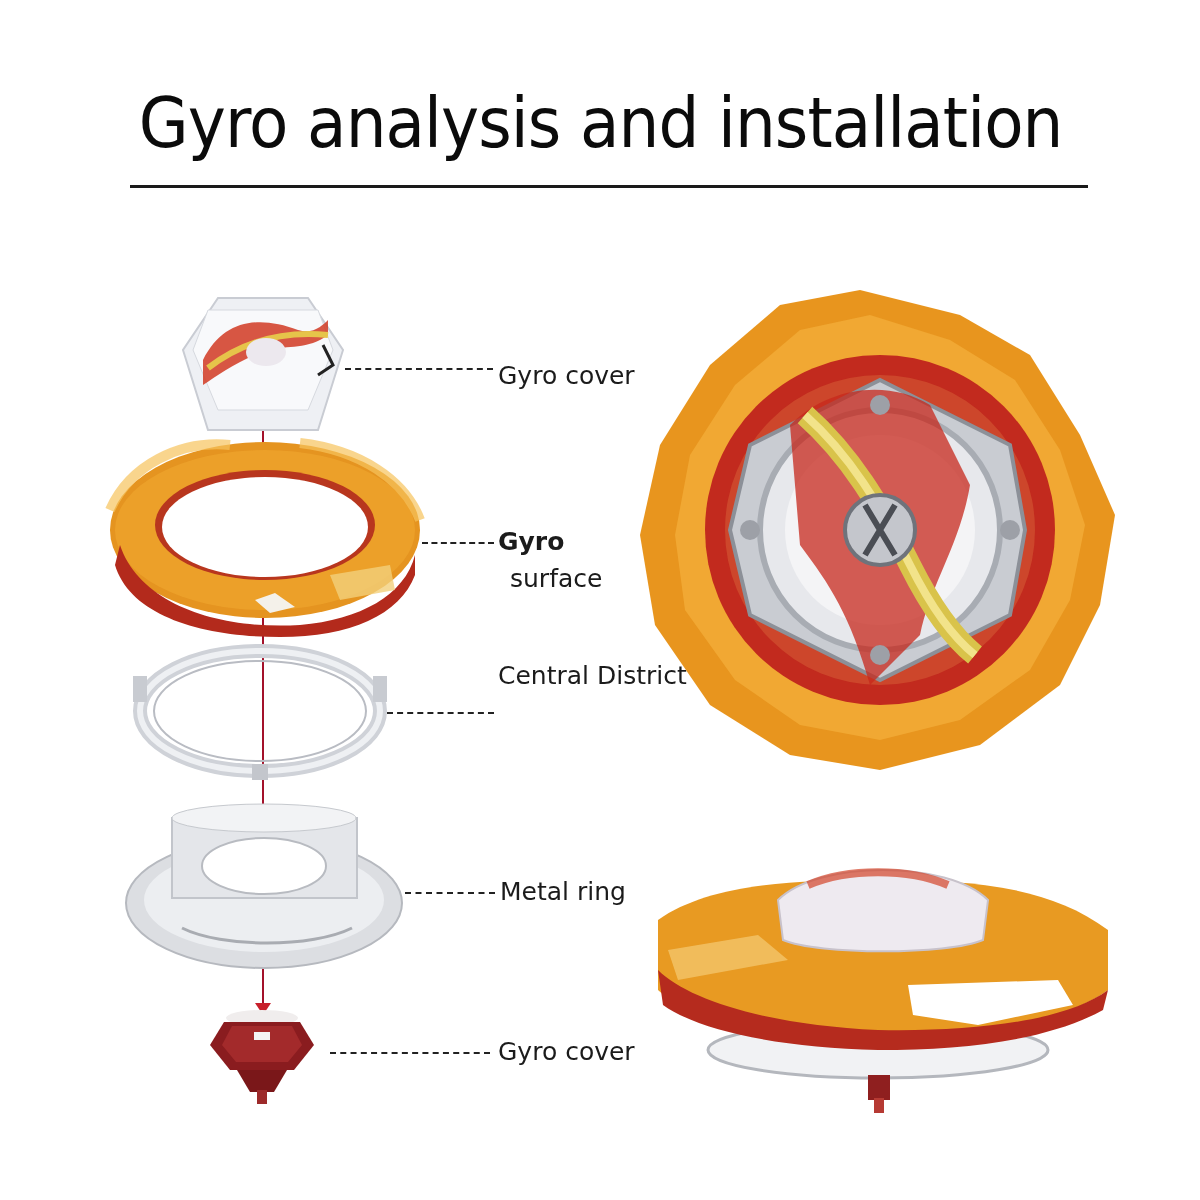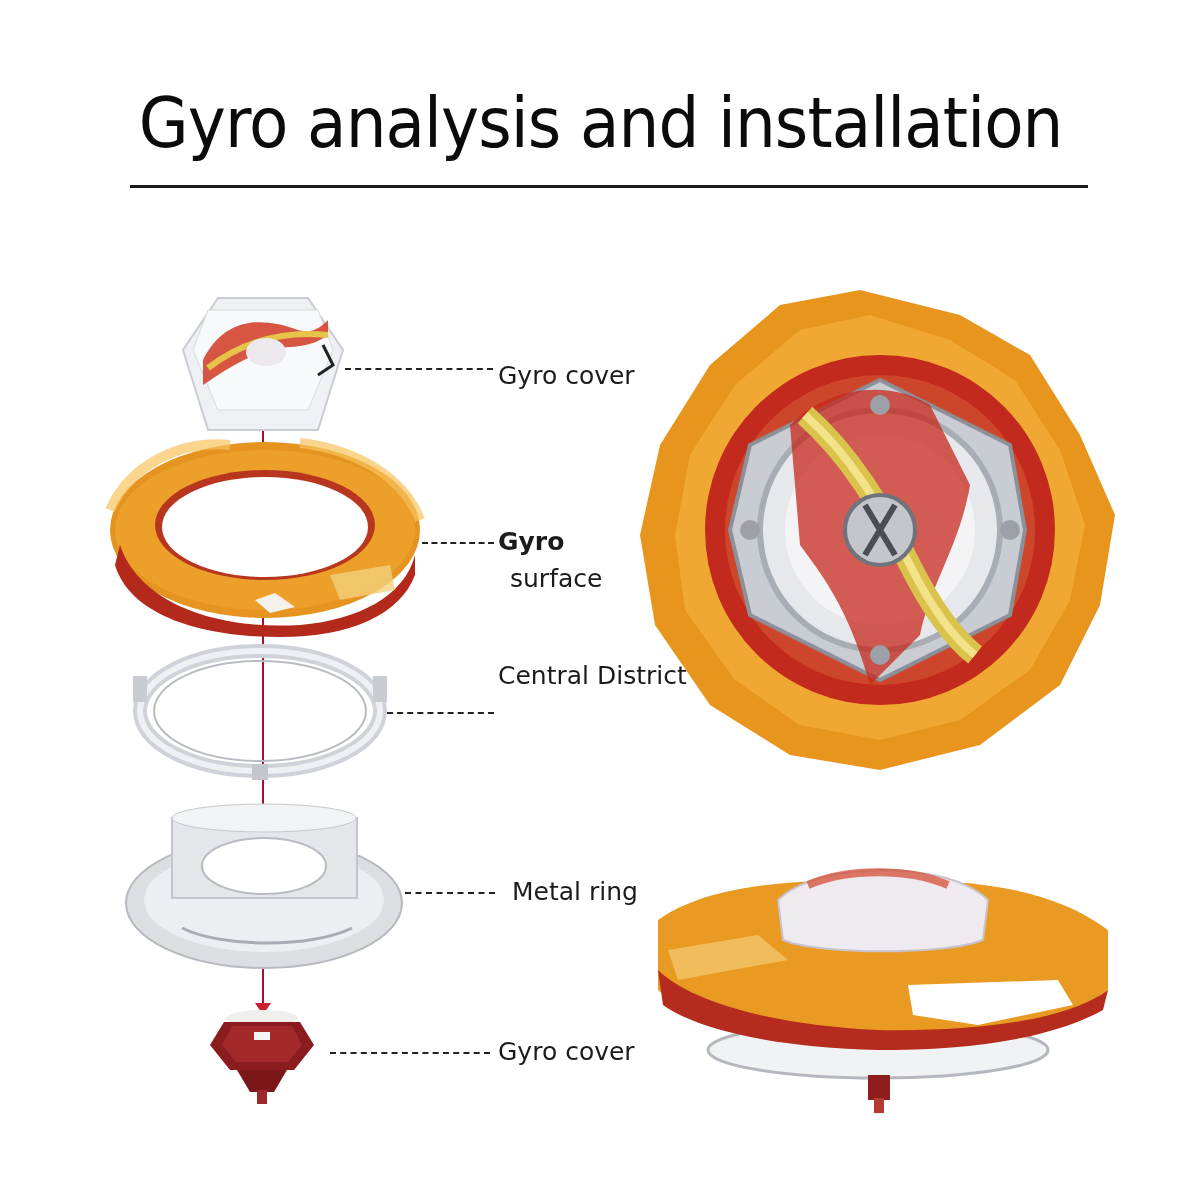--- a/index.html
+++ b/index.html
@@ -78,21 +78,21 @@
 <div class="label" style="left:498px;top:358px;">Gyro cover</div>
 
 <div class="leader" style="left:422px;top:542px;width:72px;"></div>
 <div class="label" style="left:498px;top:524px;font-weight:bold;">Gyro</div>
 <div class="label" style="left:498px;top:561px;margin-left:12px;">surface</div>
 
 <div class="leader" style="left:387px;top:712px;width:107px;"></div>
 <div class="label" style="left:498px;top:658px;">Central District</div>
 
 <div class="leader" style="left:405px;top:892px;width:90px;"></div>
-<div class="label" style="left:500px;top:874px;margin-left:12px;">Metal ring</div>
+<div class="label" style="left:500px;top:874px;">Metal ring</div>
 
 <div class="leader" style="left:330px;top:1052px;width:160px;"></div>
 <div class="label" style="left:498px;top:1034px;">Gyro cover</div>
 
 <svg class="part" style="left:630px;top:285px;" width="500" height="490" viewBox="0 0 500 490">
   <polygon points="150,20 230,5 330,30 400,70 450,150 485,230 470,320 430,400 350,460 250,485 160,470 80,420 25,340 10,250 30,160 80,80" fill="#e8951e"></polygon>
   <polygon points="170,45 240,30 320,55 385,95 430,165 455,240 440,315 400,385 330,435 250,455 170,440 105,395 55,325 45,250 60,170 105,100" fill="#f2ad38" opacity="0.8"></polygon>
   <circle cx="250" cy="245" r="175" fill="#c22a1e"></circle>
   <circle cx="250" cy="245" r="155" fill="#d35a34" opacity="0.6"></circle>
   <polygon points="250,95 380,160 395,245 380,330 250,395 120,330 100,245 120,160" fill="#c9ccd2" stroke="#8c9098" stroke-width="4"></polygon>

